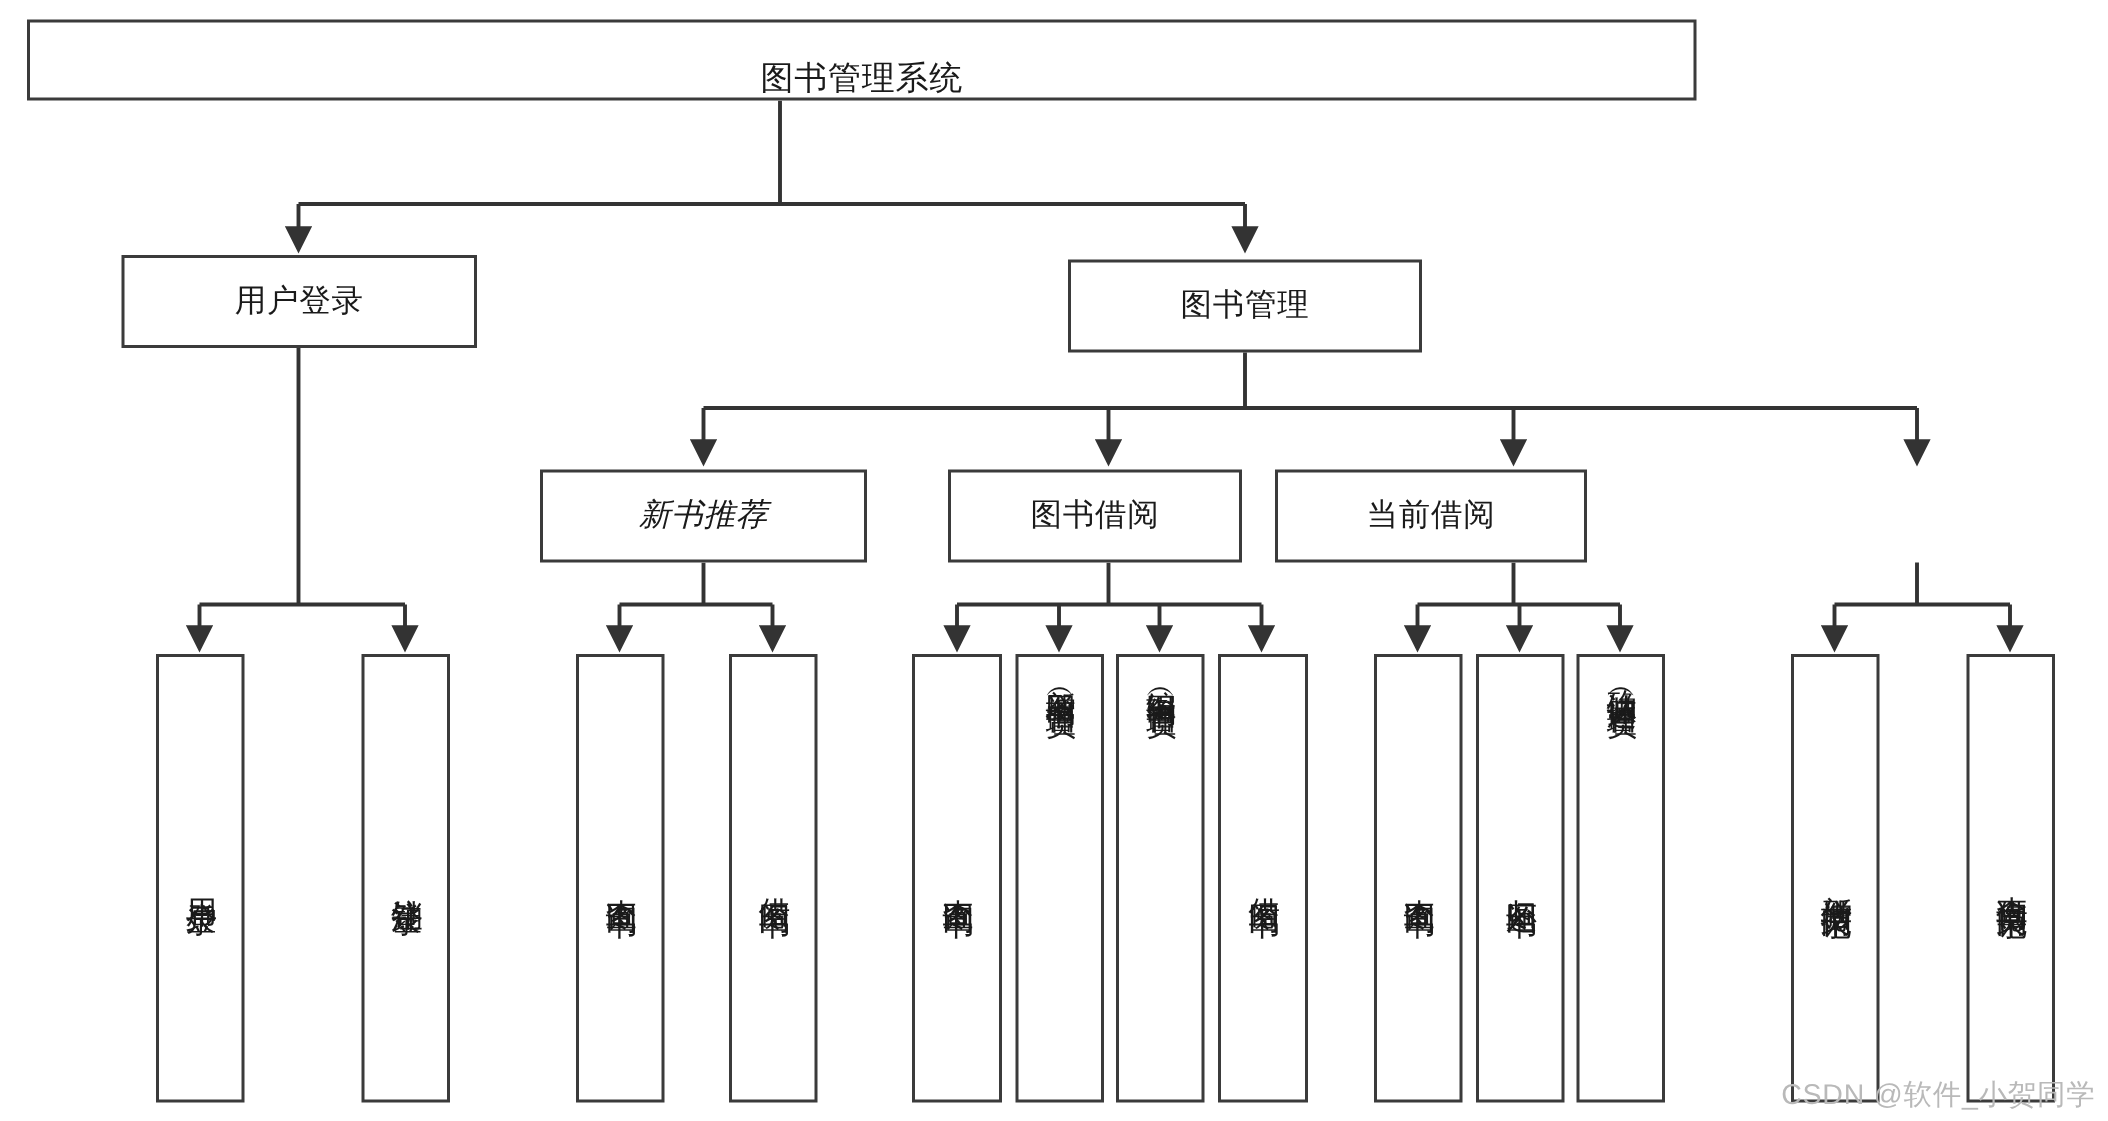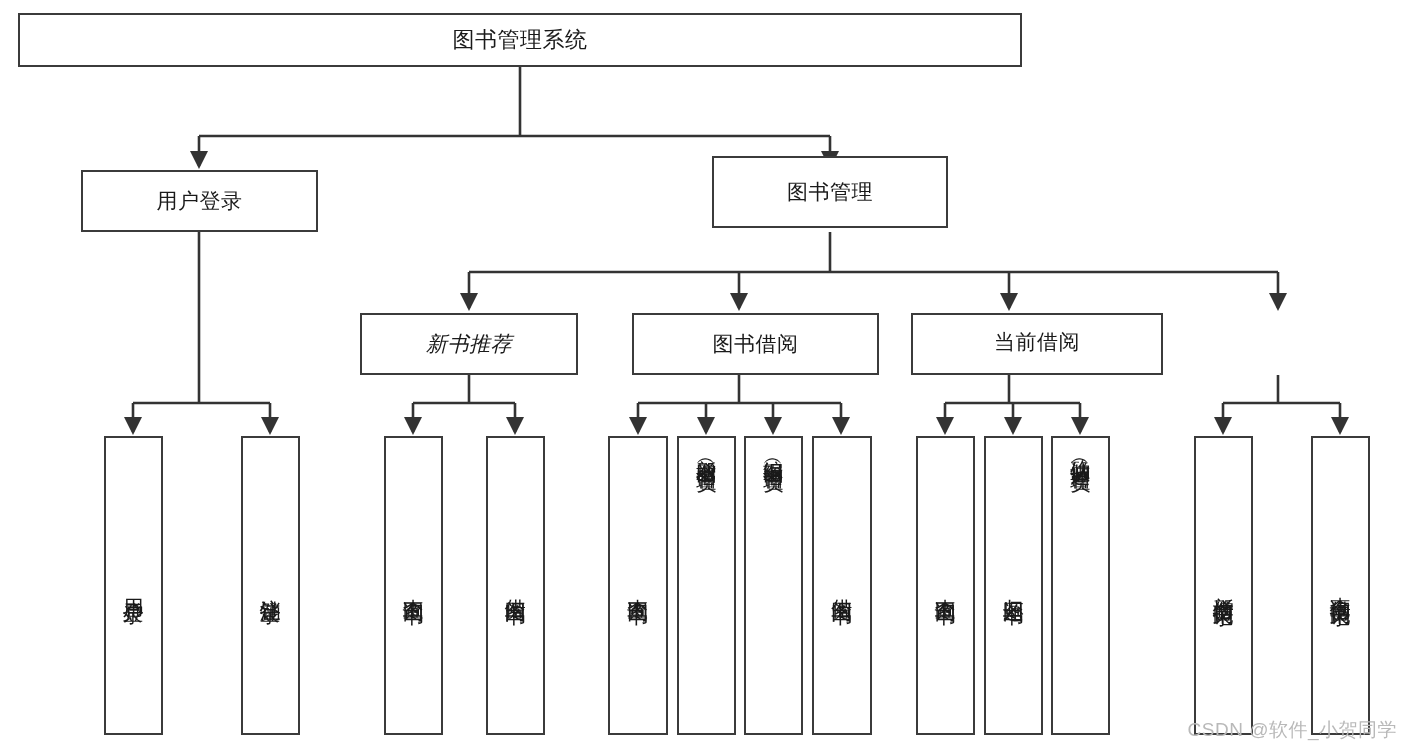--- a/index.html
+++ b/index.html
@@ -131,38 +131,38 @@
       <path d="M 1013 403 L 1013 432" marker-end="url(#arrow)"></path>
       <path d="M 1080 403 L 1080 432" marker-end="url(#arrow)"></path>
 
       <path d="M 1278 375 L 1278 403"></path>
       <path d="M 1223 403 L 1340 403"></path>
       <path d="M 1223 403 L 1223 432" marker-end="url(#arrow)"></path>
       <path d="M 1340 403 L 1340 432" marker-end="url(#arrow)"></path>
     </g>
   </svg>
 
-  <div class="node horiz root" style="left:18px; top:13px; width:1004px; height:54px;">
+  <div class="node horiz root" style="left:18px; top:13px; width:1113px; height:54px;align-items:flex-end;">
     <span class="node-label">图书管理系统</span>
   </div>
 
   <div class="node horiz" style="left:81px; top:170px; width:237px; height:62px;">
     <span class="node-label">用户登录</span>
   </div>
-  <div class="node horiz" style="left:712px; top:156px; width:236px; height:72px;">
+  <div class="node horiz" style="left:712px; top:173px; width:236px; height:62px;">
     <span class="node-label">图书管理</span>
   </div>
 
   <div class="node horiz" style="left:360px; top:313px; width:218px; height:62px;font-style:italic;">
     <span class="node-label">新书推荐</span>
   </div>
-  <div class="node horiz" style="left:632px; top:313px; width:247px; height:62px;">
+  <div class="node horiz" style="left:632px; top:313px; width:196px; height:62px;">
     <span class="node-label">图书借阅</span>
   </div>
-  <div class="node horiz" style="left:911px; top:313px; width:252px; height:62px;font-family:Liberation Mono, monospace;">
+  <div class="node horiz" style="left:850px; top:313px; width:208px; height:62px;">
     <span class="node-label">当前借阅</span>
   </div>
 
   <div class="node vert centered" style="left:104px; top:436px; width:59px; height:299px;">
     <span class="node-label">用户登录</span>
   </div>
   <div class="node vert centered" style="left:241px; top:436px; width:59px; height:299px;">
     <span class="node-label">注销登录</span>
   </div>
 

